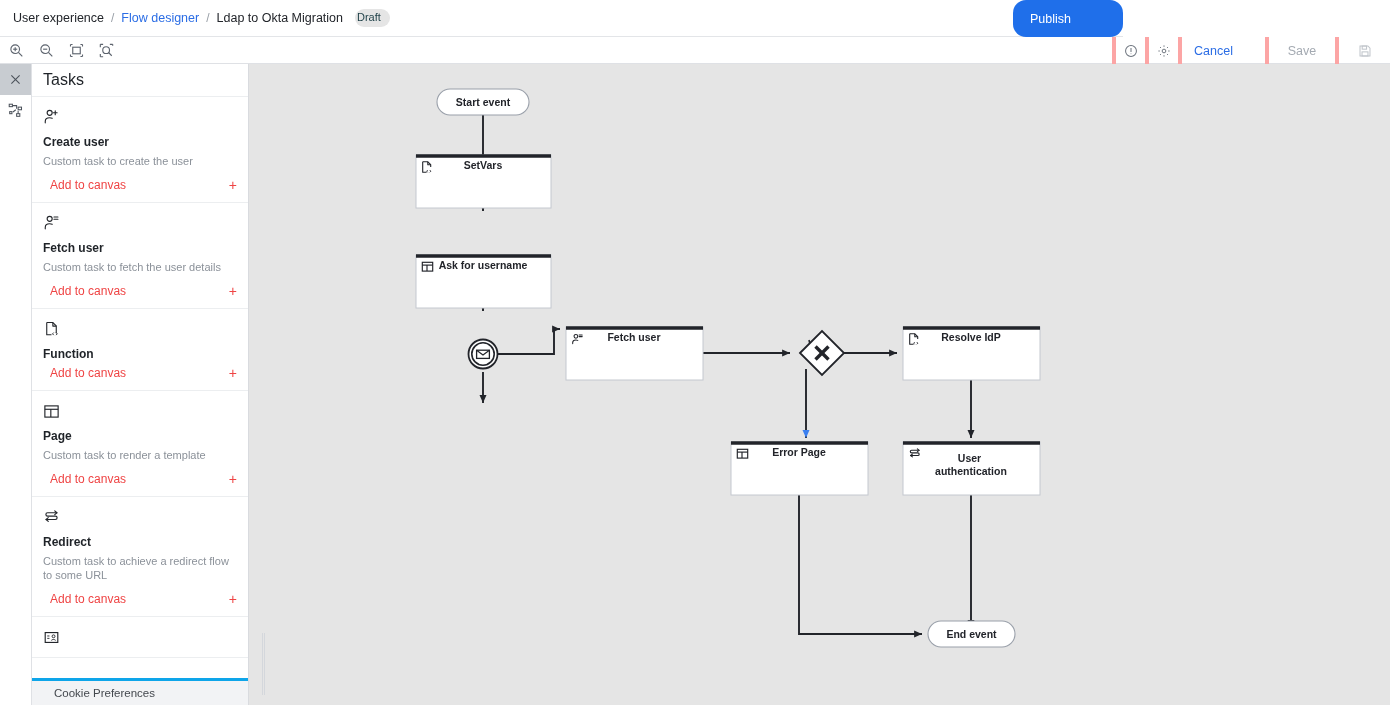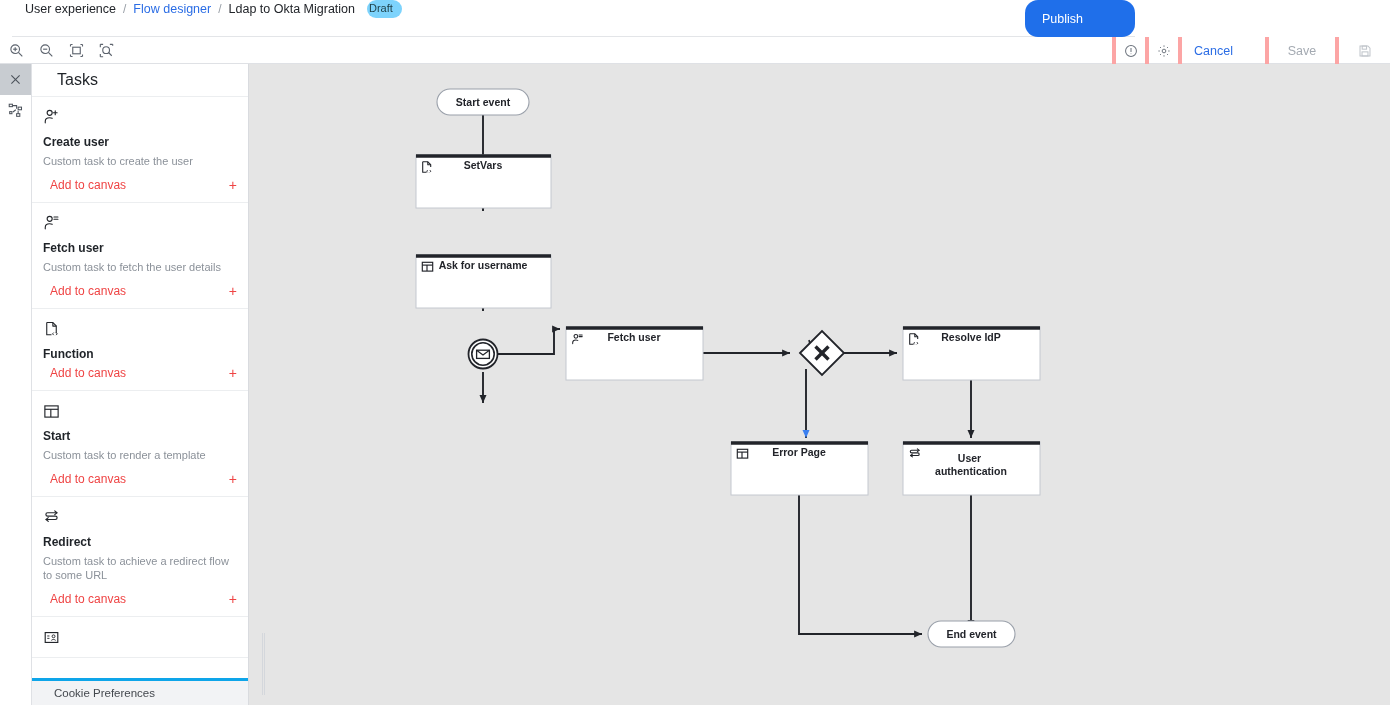--- a/index.html
+++ b/index.html
@@ -20,37 +20,36 @@
 
   
   .topbar {
     position: absolute;
     left: 0; top: 0;
     width: 1123px; height: 37px;
     background: #ffffff;
     border-bottom: 1px solid #e3e5e8;
     box-sizing: border-box;
     display: flex;
-    align-items: flex-start;
-    margin-left: 12px;
+    align-items: center;
   }
   .crumbs {
     display: flex;
     align-items: center;
     padding-left: 13px;
     gap: 7px;
     font-size: 12.5px;
     color: #22252a;
   }
   .crumb-sep { color: #9aa0a8; font-size: 12px; }
   .crumb-link { color: #2b6de5; cursor: pointer; }
   .crumb-current { color: #22252a; }
   .draft-badge {
     margin-left: 5px;
-    background: #7dd3fc;
+    background: #e5e5e5;
     color: #1d3f47;
     font-size: 11px;
     border-radius: 9px;
     padding: 2px 9px 3px 2px;
     line-height: 13px;
   }
   .publish-btn {
     position: absolute;
     right: 0; top: 0;
     width: 110px; height: 37px;
@@ -130,21 +129,21 @@
     left: 32px; top: 64px;
     width: 217px; height: 641px;
     background: #ffffff;
     border-right: 1px solid #d9dbdf;
     box-sizing: border-box;
     overflow: hidden;
   }
   .panel-head {
     height: 33px;
     display: flex; align-items: center;
-    padding-left: 25px;
+    padding-left: 11px;
     font-size: 16px;
     color: #1f2328;
     border-bottom: 1px solid #eceef0;
     box-sizing: border-box;
   }
   .panel-scroll {
     height: 586px;
     overflow: hidden;
     position: relative;
   }
@@ -359,21 +358,21 @@
       </div>
 
       <div class="task-card">
         <div class="task-icon">
           <svg width="17" height="17" viewBox="0 0 20 20" stroke="#23262b" stroke-width="1.35" fill="none">
             <rect x="2.2" y="3.4" width="15.6" height="13.2"></rect>
             <line x1="2.2" y1="7.4" x2="17.8" y2="7.4"></line>
             <line x1="9.2" y1="7.4" x2="9.2" y2="16.6"></line>
           </svg>
         </div>
-        <div class="task-title">Start</div>
+        <div class="task-title">Page</div>
         <div class="task-desc">Custom task to render a template</div>
         <div class="task-add">
           <span class="lbl">Add to canvas</span>
           <span class="plus">+</span>
         </div>
       </div>
 
       <div class="task-card">
         <div class="task-icon">
           <svg width="17" height="17" viewBox="0 0 20 20" stroke="#23262b" stroke-width="1.35" fill="none" stroke-linecap="round" stroke-linejoin="round">

